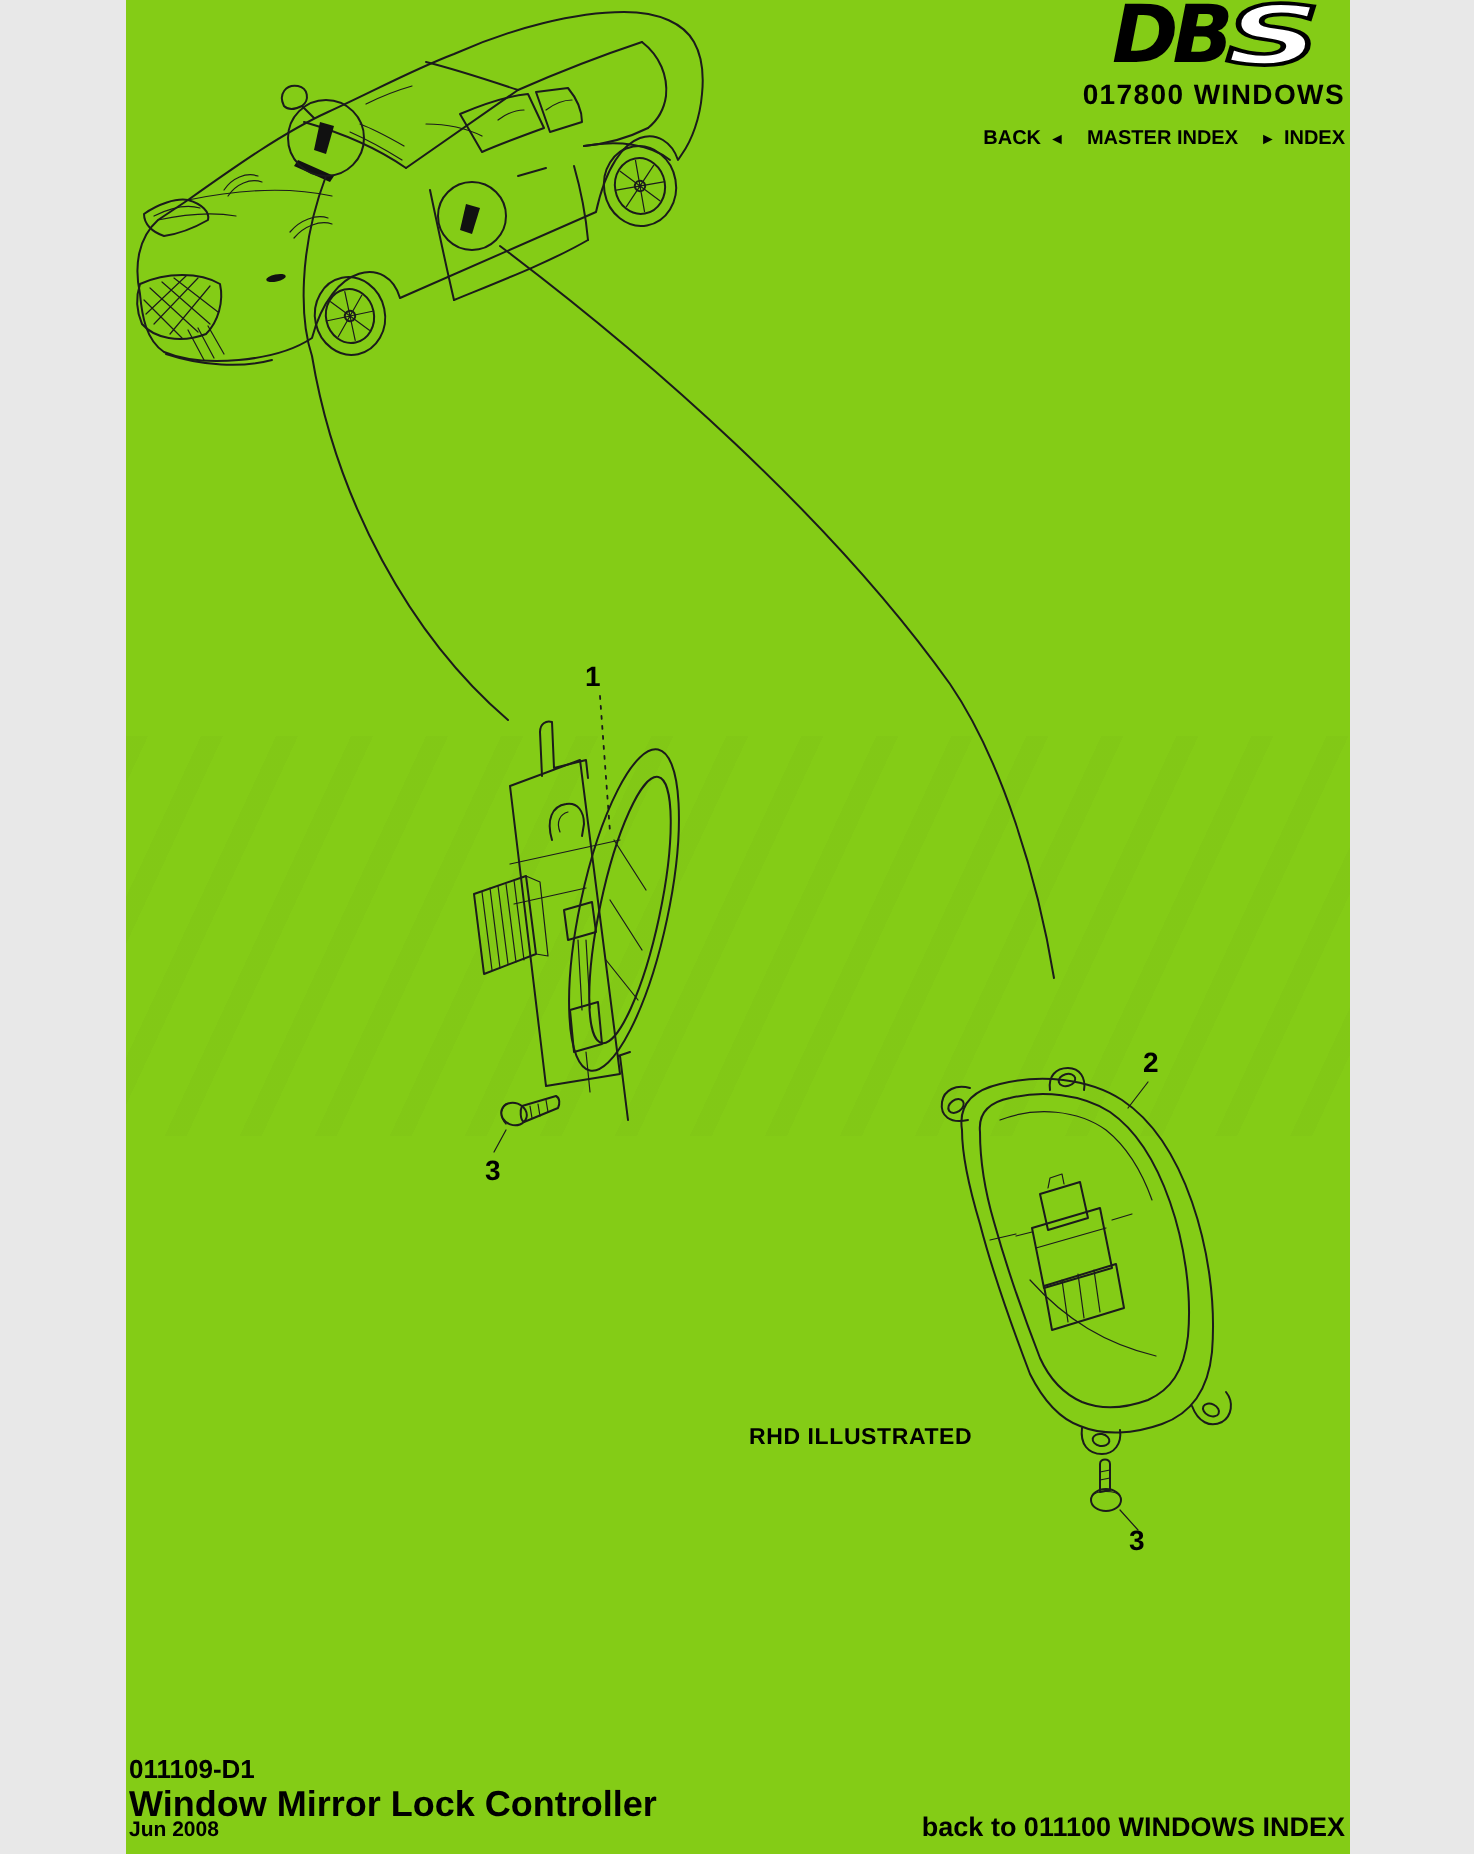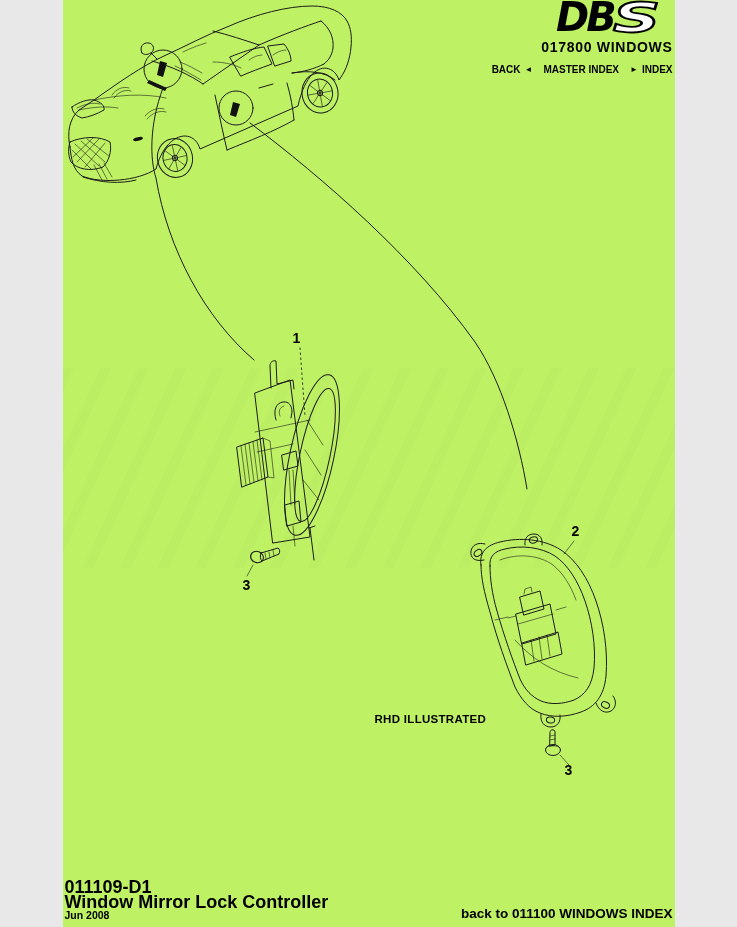--- a/index.html
+++ b/index.html
@@ -1,17 +1,17 @@
 <!DOCTYPE html>
 <html><head>
 <meta charset="utf-8">
 <style>
   html,body{margin:0;padding:0;background:#e8e8e8;}
   .page{
-    position:relative;width:612px;height:927px;background:#bef264;
+    position:relative;width:612px;height:927px;background:#84cc16;
     font-family:"Liberation Sans",sans-serif;color:#000;overflow:hidden;
     margin:0 auto;
     text-decoration:underline;
   }
   
   .logo{position:absolute;top:0;right:1px;width:118px;height:40px;}
   .section-title{
     position:absolute;top:39px;right:2px;
     font-size:14px;font-weight:bold;letter-spacing:.7px;white-space:nowrap;
   }
@@ -33,21 +33,21 @@
     position:absolute;left:0;top:368px;width:737px;height:200px;
     background:repeating-linear-gradient(115deg,rgba(0,0,0,.05) 0 10px,rgba(0,0,0,0) 10px 34px);
     opacity:.35;pointer-events:none;
   }
   .callout{position:absolute;font-size:14px;font-weight:bold;line-height:1;}
   .rhd-note{
     position:absolute;left:292px;top:713px;
     font-size:11.5px;font-weight:bold;letter-spacing:.3px;white-space:nowrap;padding-left:20px;
   }
   
-  .drawing-number{position:absolute;left:2px;top:877px;font-size:18px;font-weight:bold;}
+  .drawing-number{position:absolute;left:2px;top:877px;font-size:13px;font-weight:bold;}
   .drawing-title{position:absolute;left:2px;top:892px;font-size:18px;font-weight:bold;}
   .footer-date{position:absolute;left:2px;top:909px;font-size:10.5px;font-weight:bold;}
   .back-link{
     position:absolute;right:2px;top:906px;font-size:13.5px;font-weight:bold;
     color:#000;text-decoration:none;cursor:pointer;white-space:nowrap;margin-left:46px;
   }
 </style>
 </head>
 <body>
 

